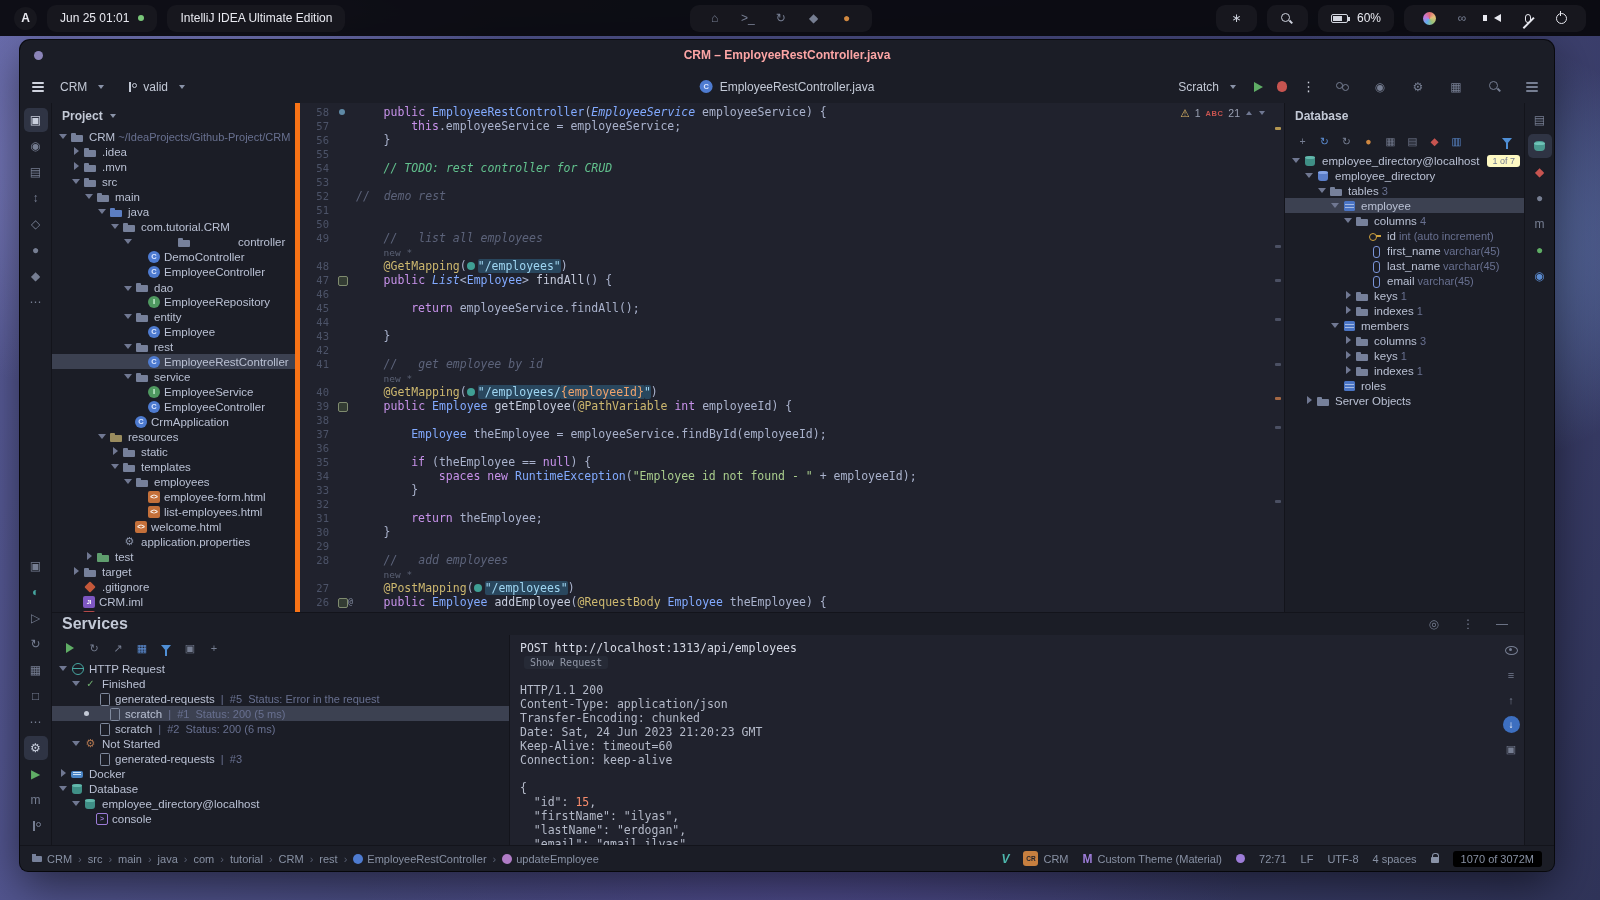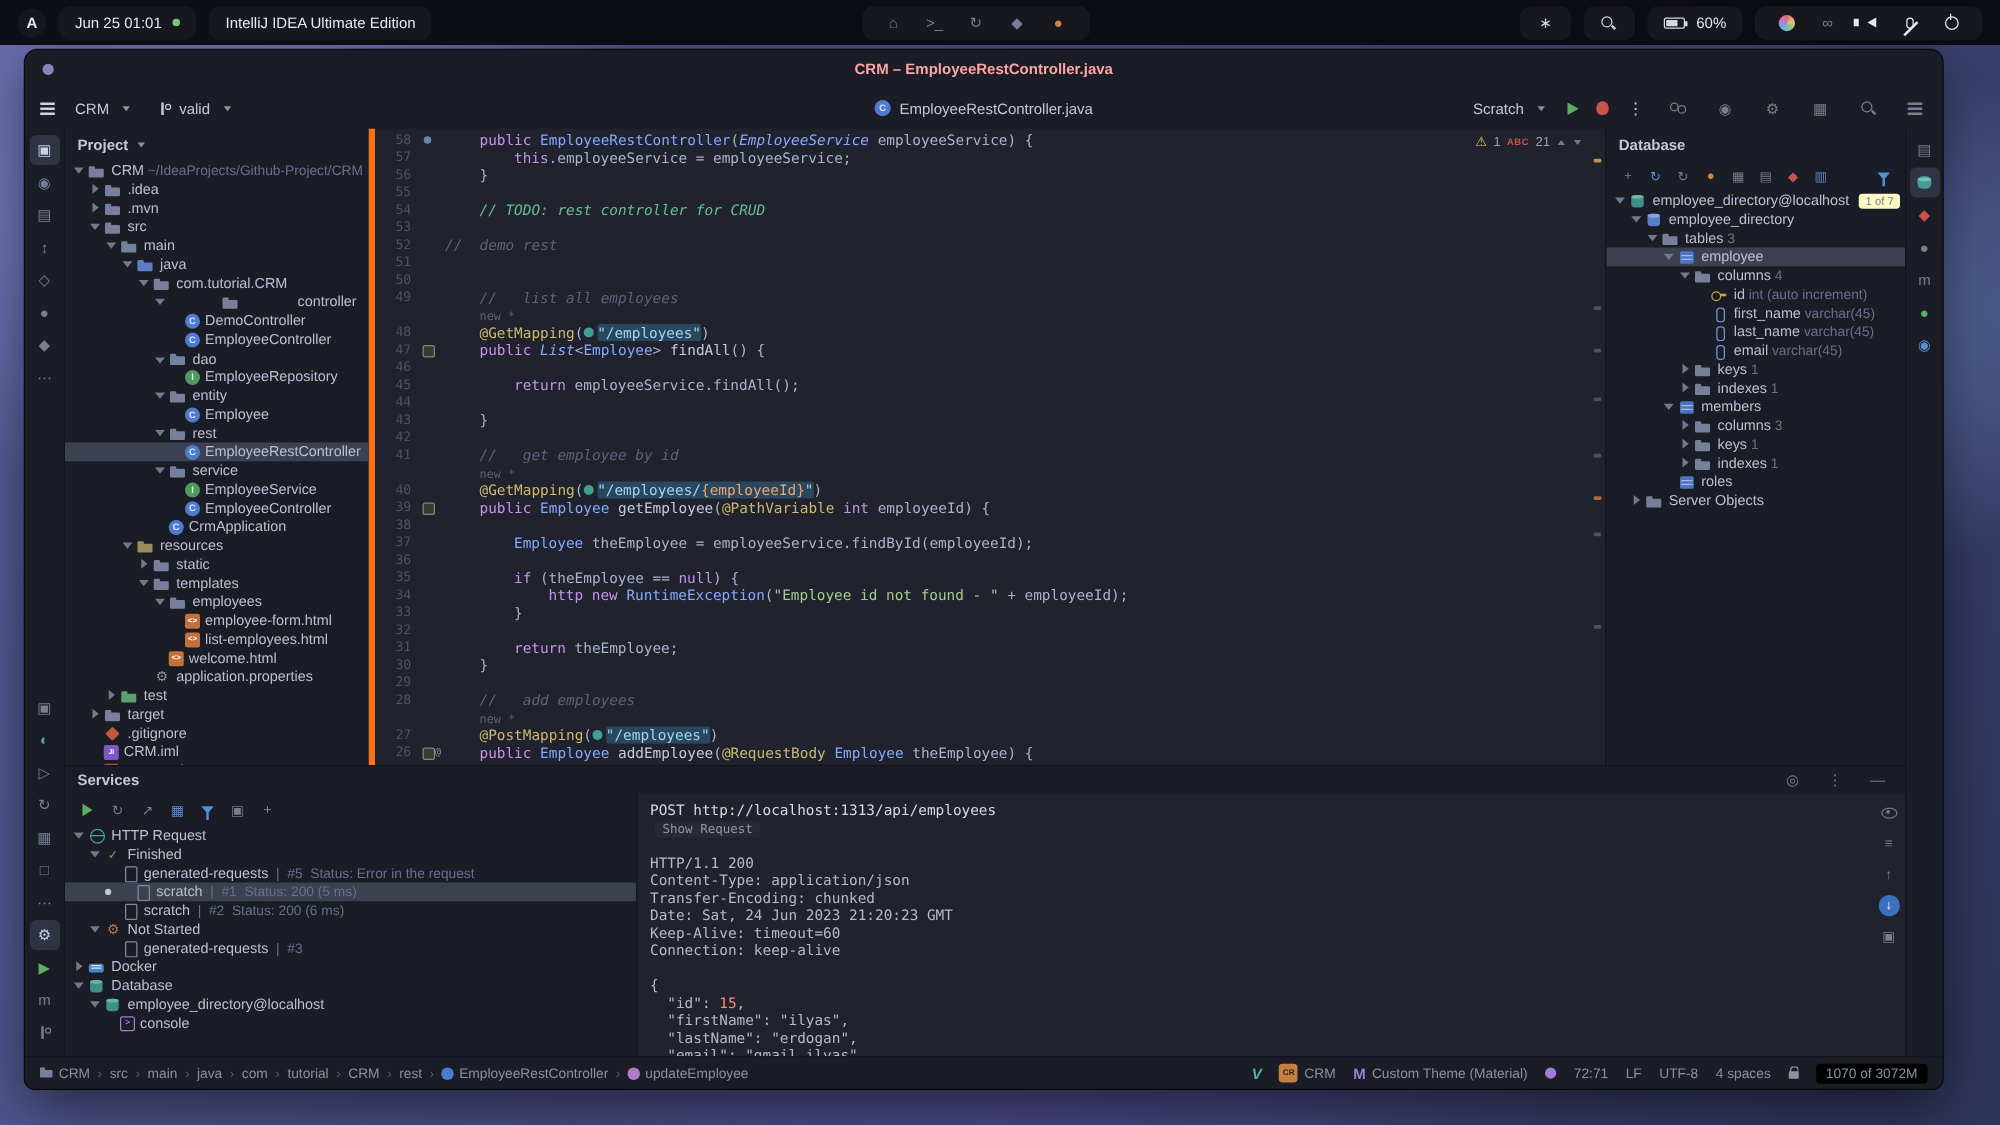--- a/index.html
+++ b/index.html
@@ -149,21 +149,21 @@
   .inspect .abc{font-size:7.5px;letter-spacing:.5px;color:#c75450;font-weight:bold}
   .cv{width:8px;height:8px;position:relative}
   .cv.up::before{content:"";position:absolute;left:1px;top:2px;border-left:3.5px solid transparent;border-right:3.5px solid transparent;border-bottom:4px solid #707892}
   .cv.dn::before{content:"";position:absolute;left:1px;top:2px;border-left:3.5px solid transparent;border-right:3.5px solid transparent;border-top:4px solid #707892}
   .stripe{position:absolute;right:2px;top:14px;bottom:4px;width:8px}
   .stripe i{position:absolute;left:1px;width:6px;height:3px;border-radius:1px;background:#565d70;opacity:.8}
   .stripe .y{background:#d8b45a}.stripe .o{background:#c57b4a}
   
   .services{height:233px;flex:none;border-top:1px solid #13141b;display:flex;flex-direction:column;min-height:0}
   .svc-hd{height:22px;display:flex;align-items:center;padding:0 10px;flex:none}
-  .svc-hd .ttl{font-size:12px;font-weight:bold;color:#c3c9d6}
+  .svc-hd .ttl{font-size:16px;font-weight:bold;color:#c3c9d6}
   .svc-hd .hdicons{margin-left:auto;display:flex;gap:10px;color:#8a93a8;font-size:12px}
   .svc-body{flex:1;display:flex;min-height:0}
   .svc-left{width:458px;flex:none;display:flex;flex-direction:column;border-right:1px solid #13141b;overflow:hidden}
   .svc-tools{height:26px;display:flex;align-items:center;gap:4px;padding:0 8px;flex:none}
   .svc-tools .sico{width:20px;height:20px;font-size:11px}
   .console{flex:1;min-width:0;background:#20222d;padding:6px 0 0 10px;font-family:"DejaVu Sans Mono",monospace;font-size:11.5px;overflow:hidden}
   .conline{height:14px;line-height:14px;white-space:pre}
   .ck-d{color:#b4bac9}.ck-hdr{color:#d6dae6}.ck-num{color:#f78c6c}
   .ck-chip{display:inline-block;font-size:10px;color:#9096a6;background:#262a36;border-radius:3px;padding:0 6px;margin-left:4px;line-height:13px}
   .svc-side{width:26px;flex:none;display:flex;flex-direction:column;align-items:center;padding-top:4px;gap:3px;background:#20222d}
@@ -395,21 +395,21 @@
               <div class="cline"><span class="lnum">43</span><span class="gmark "></span><span class="ctext" style="padding-left: 31.6px;"><span class="tk-d">}</span></span></div>
               <div class="cline"><span class="lnum">42</span><span class="gmark "></span><span class="ctext" style="padding-left: 4px;"></span></div>
               <div class="cline"><span class="lnum">41</span><span class="gmark "></span><span class="ctext" style="padding-left: 31.6px;"><span class="tk-cm">//   get employee by id</span></span></div>
               <div class="cline"><span class="lnum"></span><span class="gmark "></span><span class="ctext" style="padding-left: 31.6px;"><span class="inlay">new *</span></span></div>
               <div class="cline"><span class="lnum">40</span><span class="gmark "></span><span class="ctext" style="padding-left: 31.6px;"><span class="tk-ann">@GetMapping</span><span class="tk-d">(</span><span class="tk-glb"></span><span class="tk-strhl">"/employees/</span><span class="tk-strv">{employeeId}</span><span class="tk-strhl">"</span><span class="tk-d">)</span></span></div>
               <div class="cline"><span class="lnum">39</span><span class="gmark r"></span><span class="ctext" style="padding-left: 31.6px;"><span class="tk-kw">public </span><span class="tk-cls">Employee</span><span class="tk-d"> </span><span class="tk-mth">getEmployee</span><span class="tk-d">(</span><span class="tk-ann">@PathVariable</span><span class="tk-kw"> int</span><span class="tk-d"> employeeId) {</span></span></div>
               <div class="cline"><span class="lnum">38</span><span class="gmark "></span><span class="ctext" style="padding-left: 4px;"></span></div>
               <div class="cline"><span class="lnum">37</span><span class="gmark "></span><span class="ctext" style="padding-left: 59.2px;"><span class="tk-cls">Employee</span><span class="tk-d"> theEmployee = employeeService.findById(employeeId);</span></span></div>
               <div class="cline"><span class="lnum">36</span><span class="gmark "></span><span class="ctext" style="padding-left: 4px;"></span></div>
               <div class="cline"><span class="lnum">35</span><span class="gmark "></span><span class="ctext" style="padding-left: 59.2px;"><span class="tk-kw">if</span><span class="tk-d"> (theEmployee == </span><span class="tk-kw">null</span><span class="tk-d">) {</span></span></div>
-              <div class="cline"><span class="lnum">34</span><span class="gmark "></span><span class="ctext" style="padding-left: 86.8px;"><span class="tk-kw">http new </span><span class="tk-cls">RuntimeException</span><span class="tk-d">(</span><span class="tk-str">"Employee id not found - "</span><span class="tk-d"> + employeeId);</span></span></div>
+              <div class="cline"><span class="lnum">34</span><span class="gmark "></span><span class="ctext" style="padding-left: 86.8px;"><span class="tk-kw">spaces new </span><span class="tk-cls">RuntimeException</span><span class="tk-d">(</span><span class="tk-str">"Employee id not found - "</span><span class="tk-d"> + employeeId);</span></span></div>
               <div class="cline"><span class="lnum">33</span><span class="gmark "></span><span class="ctext" style="padding-left: 59.2px;"><span class="tk-d">}</span></span></div>
               <div class="cline"><span class="lnum">32</span><span class="gmark "></span><span class="ctext" style="padding-left: 4px;"></span></div>
               <div class="cline"><span class="lnum">31</span><span class="gmark "></span><span class="ctext" style="padding-left: 59.2px;"><span class="tk-kw">return </span><span class="tk-d">theEmployee;</span></span></div>
               <div class="cline"><span class="lnum">30</span><span class="gmark "></span><span class="ctext" style="padding-left: 31.6px;"><span class="tk-d">}</span></span></div>
               <div class="cline"><span class="lnum">29</span><span class="gmark "></span><span class="ctext" style="padding-left: 4px;"></span></div>
               <div class="cline"><span class="lnum">28</span><span class="gmark "></span><span class="ctext" style="padding-left: 31.6px;"><span class="tk-cm">//   add employees</span></span></div>
               <div class="cline"><span class="lnum"></span><span class="gmark "></span><span class="ctext" style="padding-left: 31.6px;"><span class="inlay">new *</span></span></div>
               <div class="cline"><span class="lnum">27</span><span class="gmark "></span><span class="ctext" style="padding-left: 31.6px;"><span class="tk-ann">@PostMapping</span><span class="tk-d">(</span><span class="tk-glb"></span><span class="tk-strhl">"/employees"</span><span class="tk-d">)</span></span></div>
               <div class="cline"><span class="lnum">26</span><span class="gmark ra">@</span><span class="ctext" style="padding-left: 31.6px;"><span class="tk-kw">public </span><span class="tk-cls">Employee</span><span class="tk-d"> </span><span class="tk-mth">addEmployee</span><span class="tk-d">(</span><span class="tk-ann">@RequestBody</span><span class="tk-d"> </span><span class="tk-cls">Employee</span><span class="tk-d"> theEmployee) {</span></span></div>
             </div>

